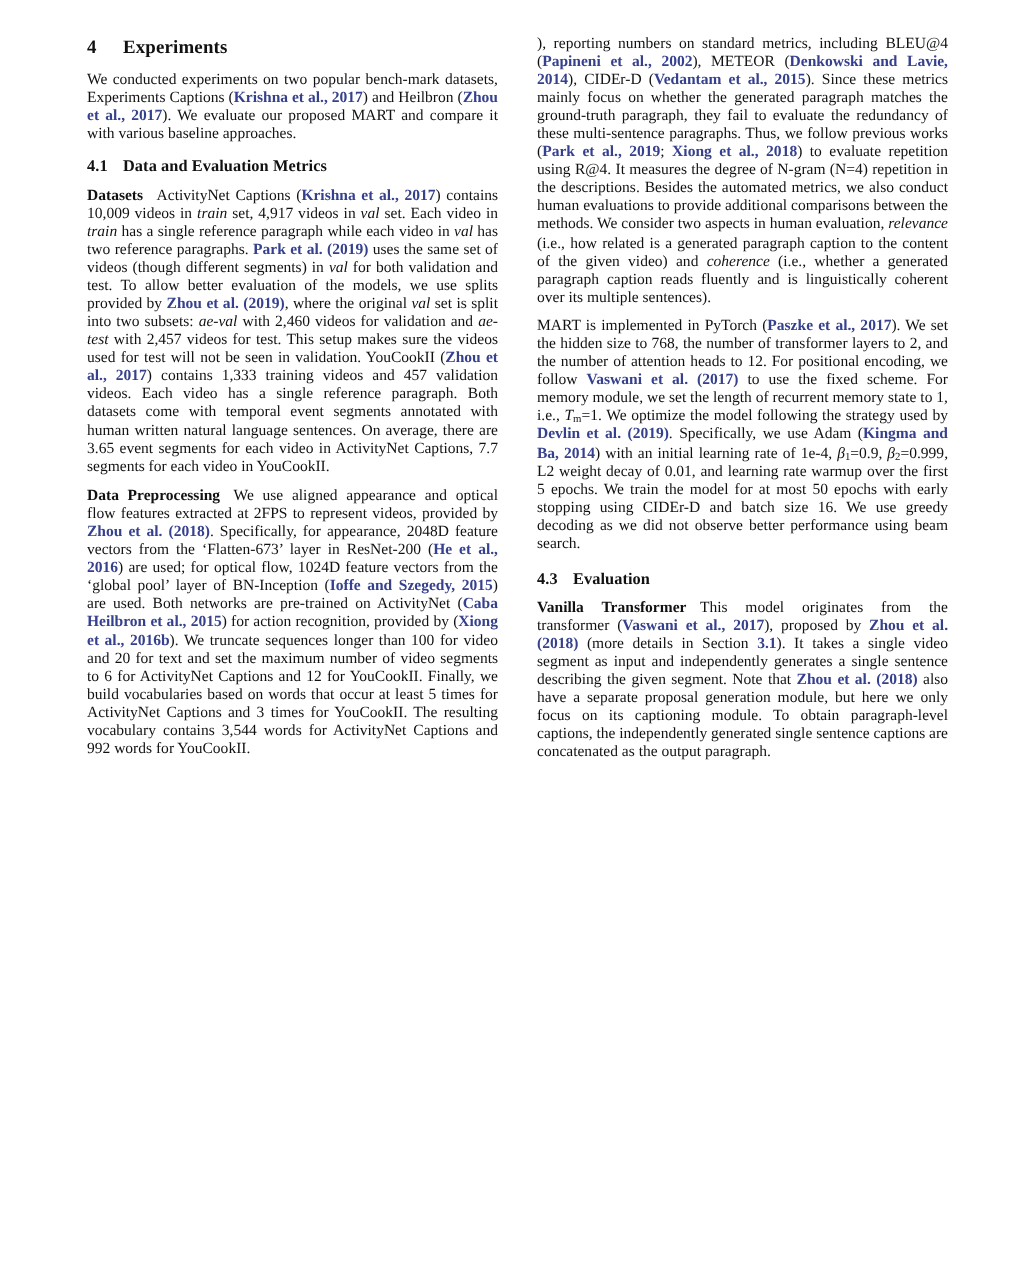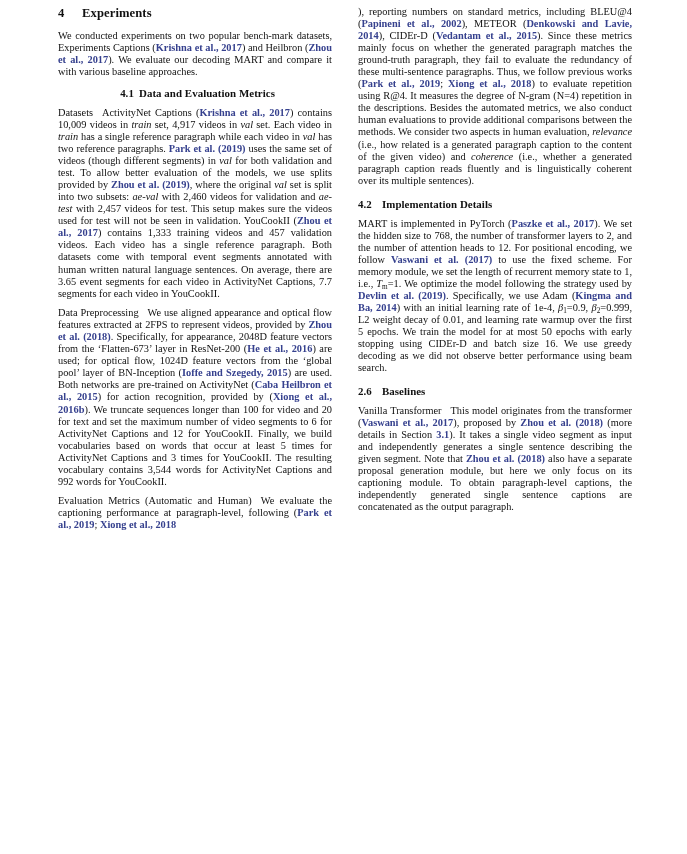--- a/index.html
+++ b/index.html
@@ -12,21 +12,21 @@
     height: 854px;
     font-family: "Liberation Serif", "DejaVu Serif", serif;
     color: #111111;
     overflow: hidden;
   }
   .page {
     position: relative;
     width: 687px;
     height: 674px;
     box-sizing: border-box;
-    padding: 6px 52px 0 58px;
+    padding: 24px 52px 0 58px;
     background: #ffffff;
   }
   .columns {
     display: flex;
     gap: 26px;
     height: 848px;
   }
   .col {
     width: 274px;
     flex: 0 0 274px;
@@ -48,37 +48,36 @@
     margin: 11px 0 7px 0;
     line-height: 1.18;
     letter-spacing: 0.05px;
   }
   h3.subsec .num {
     display: inline-block;
     min-width: 24px;
   }
   h3.subsec.first {
     margin-top: 9px;
-    text-align: center;
   }
   p.para {
     font-size: 10.35px;
     line-height: 12.05px;
     margin: 0 0 7.5px 0;
     text-align: justify;
     text-justify: inter-word;
     hyphens: auto;
     -webkit-hyphens: auto;
     text-indent: 0;
   }
   p.para.tight {
     margin-bottom: 0;
   }
   .runin {
-    font-weight: normal;
+    font-weight: bold;
     margin-top: 12px;
   }
   .runin-gap {
     display: inline-block;
     width: 9px;
   }
   .cit {
     color: #36418e;
     font-weight: bold;
   }
@@ -98,40 +97,38 @@
 </head>
 <body>
 
 <div class="page">
   <div class="columns">
 
     <div class="col">
 
       <h2 class="sec"><span class="num">4</span><span>Experiments</span></h2>
 
-      <p class="para"><span>We conducted experiments on two popular bench-mark datasets, Experiments Captions (</span><span class="cit">Krishna et al., 2017</span><span>) and Heilbron (</span><span class="cit">Zhou et al., 2017</span><span>). We evaluate our decoding MART and compare it with various baseline approaches.</span></p>
+      <p class="para"><span>We conducted experiments on two popular bench-mark datasets, Experiments Captions (</span><span class="cit">Krishna et al., 2017</span><span>) and Heilbron (</span><span class="cit">Zhou et al., 2017</span><span>). We evaluate our proposed MART and compare it with various baseline approaches.</span></p>
 
       <h3 class="subsec first"><span class="num">4.1</span><span>Data and Evaluation Metrics</span></h3>
 
       <p class="para"><span class="runin">Datasets</span><span class="runin-gap"></span><span>ActivityNet Captions (</span><span class="cit">Krishna et al., 2017</span><span>) contains 10,009 videos in </span><span class="it">train</span><span> set, 4,917 videos in </span><span class="it">val</span><span> set. Each video in </span><span class="it">train</span><span> has a single reference paragraph while each video in </span><span class="it">val</span><span> has two reference paragraphs. </span><span class="cit">Park et al. (2019)</span><span> uses the same set of videos (though different segments) in </span><span class="it">val</span><span> for both validation and test. To allow better evaluation of the models, we use splits provided by </span><span class="cit">Zhou et al. (2019)</span><span>, where the original </span><span class="it">val</span><span> set is split into two subsets: </span><span class="it">ae-val</span><span> with 2,460 videos for validation and </span><span class="it">ae-test</span><span> with 2,457 videos for test. This setup makes sure the videos used for test will not be seen in validation. YouCookII (</span><span class="cit">Zhou et al., 2017</span><span>) contains 1,333 training videos and 457 validation videos. Each video has a single reference paragraph. Both datasets come with temporal event segments annotated with human written natural language sentences. On average, there are 3.65 event segments for each video in ActivityNet Captions, 7.7 segments for each video in YouCookII.</span></p>
 
       <p class="para"><span class="runin">Data Preprocessing</span><span class="runin-gap"></span><span>We use aligned appearance and optical flow features extracted at 2FPS to represent videos, provided by </span><span class="cit">Zhou et al. (2018)</span><span>. Specifically, for appearance, 2048D feature vectors from the ‘Flatten-673’ layer in ResNet-200 (</span><span class="cit">He et al., 2016</span><span>) are used; for optical flow, 1024D feature vectors from the ‘global pool’ layer of BN-Inception (</span><span class="cit">Ioffe and Szegedy, 2015</span><span>) are used. Both networks are pre-trained on ActivityNet (</span><span class="cit">Caba Heilbron et al., 2015</span><span>) for action recognition, provided by (</span><span class="cit">Xiong et al., 2016b</span><span>). We truncate sequences longer than 100 for video and 20 for text and set the maximum number of video segments to 6 for ActivityNet Captions and 12 for YouCookII. Finally, we build vocabularies based on words that occur at least 5 times for ActivityNet Captions and 3 times for YouCookII. The resulting vocabulary contains 3,544 words for ActivityNet Captions and 992 words for YouCookII.</span></p>
 
-      <p class="para tight"><span class="runin">Evaluation Metrics (Automatic and Human)</span><span class="runin-gap"></span><span>We evaluate the captioning performance at paragraph-level, following (</span><span class="cit">Park et al., 2019</span><span>; </span><span class="cit">Xiong et al., 2018</span></p>
 
     </div>
 
     <div class="col">
 
       <p class="para"><span>), reporting numbers on standard metrics, including BLEU@4 (</span><span class="cit">Papineni et al., 2002</span><span>), METEOR (</span><span class="cit">Denkowski and Lavie, 2014</span><span>), CIDEr-D (</span><span class="cit">Vedantam et al., 2015</span><span>). Since these metrics mainly focus on whether the generated paragraph matches the ground-truth paragraph, they fail to evaluate the redundancy of these multi-sentence paragraphs. Thus, we follow previous works (</span><span class="cit">Park et al., 2019</span><span>; </span><span class="cit">Xiong et al., 2018</span><span>) to evaluate repetition using R@4. It measures the degree of N-gram (N=4) repetition in the descriptions. Besides the automated metrics, we also conduct human evaluations to provide additional comparisons between the methods. We consider two aspects in human evaluation, </span><span class="it">relevance</span><span> (i.e., how related is a generated paragraph caption to the content of the given video) and </span><span class="it">coherence</span><span> (i.e., whether a generated paragraph caption reads fluently and is linguistically coherent over its multiple sentences).</span></p>
 
-      <h3 class="subsec"><span class="num">4.2</span><span>Implementation Details</span></h3>
 
       <p class="para"><span>MART is implemented in PyTorch (</span><span class="cit">Paszke et al., 2017</span><span>). We set the hidden size to 768, the number of transformer layers to 2, and the number of attention heads to 12. For positional encoding, we follow </span><span class="cit">Vaswani et al. (2017)</span><span> to use the fixed scheme. For memory module, we set the length of recurrent memory state to 1, i.e., </span><span class="it">T</span><sub>m</sub><span>=1. We optimize the model following the strategy used by </span><span class="cit">Devlin et al. (2019)</span><span>. Specifically, we use Adam (</span><span class="cit">Kingma and Ba, 2014</span><span>) with an initial learning rate of 1e-4, </span><span class="beta">β</span><sub>1</sub><span>=0.9, </span><span class="beta">β</span><sub>2</sub><span>=0.999, L2 weight decay of 0.01, and learning rate warmup over the first 5 epochs. We train the model for at most 50 epochs with early stopping using CIDEr-D and batch size 16. We use greedy decoding as we did not observe better performance using beam search.</span></p>
 
-      <h3 class="subsec"><span class="num">2.6</span><span>Baselines</span></h3>
+      <h3 class="subsec"><span class="num">4.3</span><span>Evaluation</span></h3>
 
       <p class="para tight"><span class="runin">Vanilla Transformer</span><span class="runin-gap"></span><span>This model originates from the transformer (</span><span class="cit">Vaswani et al., 2017</span><span>), proposed by </span><span class="cit">Zhou et al. (2018)</span><span> (more details in Section </span><span class="cit">3.1</span><span>). It takes a single video segment as input and independently generates a single sentence describing the given segment. Note that </span><span class="cit">Zhou et al. (2018)</span><span> also have a separate proposal generation module, but here we only focus on its captioning module. To obtain paragraph-level captions, the independently generated single sentence captions are concatenated as the output paragraph.</span></p>
 
     </div>
 
   </div>
 </div>
 
 </body></html>

